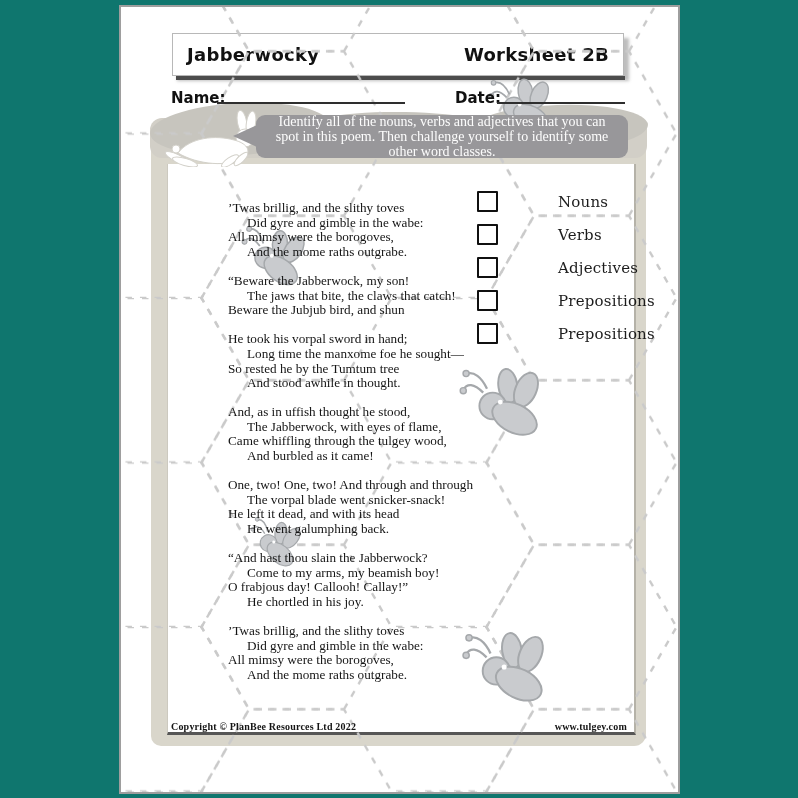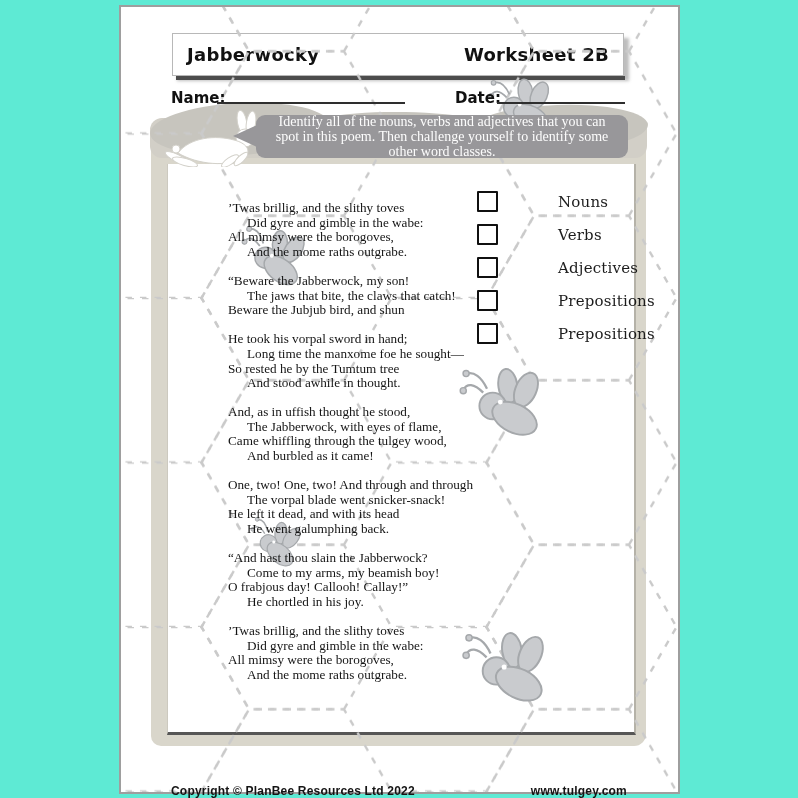--- a/index.html
+++ b/index.html
@@ -1,17 +1,17 @@
 <!DOCTYPE html>
 <html><head>
 <meta charset="utf-8">
 <style>
   * { margin:0; padding:0; box-sizing:border-box; }
   html,body { width:798px; height:798px; background:#ffffff; font-family:"Liberation Sans", sans-serif; }
-  #stage { position:relative; width:798px; height:798px; overflow:hidden; background:#5eead4;padding-left:24px; }
+  #stage { position:relative; width:798px; height:798px; overflow:hidden; background:#0f766e;padding-left:24px; }
 
   
   .card { position:absolute; left:119px; top:5px; width:561px; height:789px;
           border:2px solid #9e9e9e; background:#ffffff; z-index:1; }
 
   
   .paper-frame { position:absolute; left:151px; top:126px; width:495px; height:620px;
                  background:#d9d6cb; border-radius:10px 14px 12px 10px; z-index:2; }
   .paper-hill { position:absolute; background:#c7c5be; border-radius:50%; z-index:2; }
   .hill1 { left:150px; top:103px; width:180px; height:52px; transform:rotate(-3deg); }
@@ -64,22 +64,22 @@
   .wc-list { position:absolute; left:477px; top:185px; z-index:10; }
   .wc-row { display:flex; align-items:center; height:33px;gap:45px; }
   .wc-box { width:21px; height:21px; border:2.5px solid #101010; background:#fff; border-radius:1px;
             flex:0 0 auto; cursor:pointer; }
   .wc-label { margin-left:15px; font-family:"DejaVu Serif", serif; font-size:15px; letter-spacing:.2px; color:#1c1c1c; }
 
   
   .bee { position:absolute; z-index:8; }
 
   
-  .footer-text { position:absolute; top:784px; font-family:Liberation Sans, sans-serif; font-weight:700;
-            font-size:12px; color:#141414; z-index:10; letter-spacing:.2px; }
+  .footer-text { position:absolute; top:721px; font-family:Liberation Serif, serif; font-weight:700;
+            font-size:10px; color:#141414; z-index:10; letter-spacing:.2px; }
   .copyright { left:171px; }
   .website { left:510px; width:117px; text-align:right; }
 </style>
 </head>
 <body>
 
 <div id="stage">
 
   <div class="card"></div>
 

